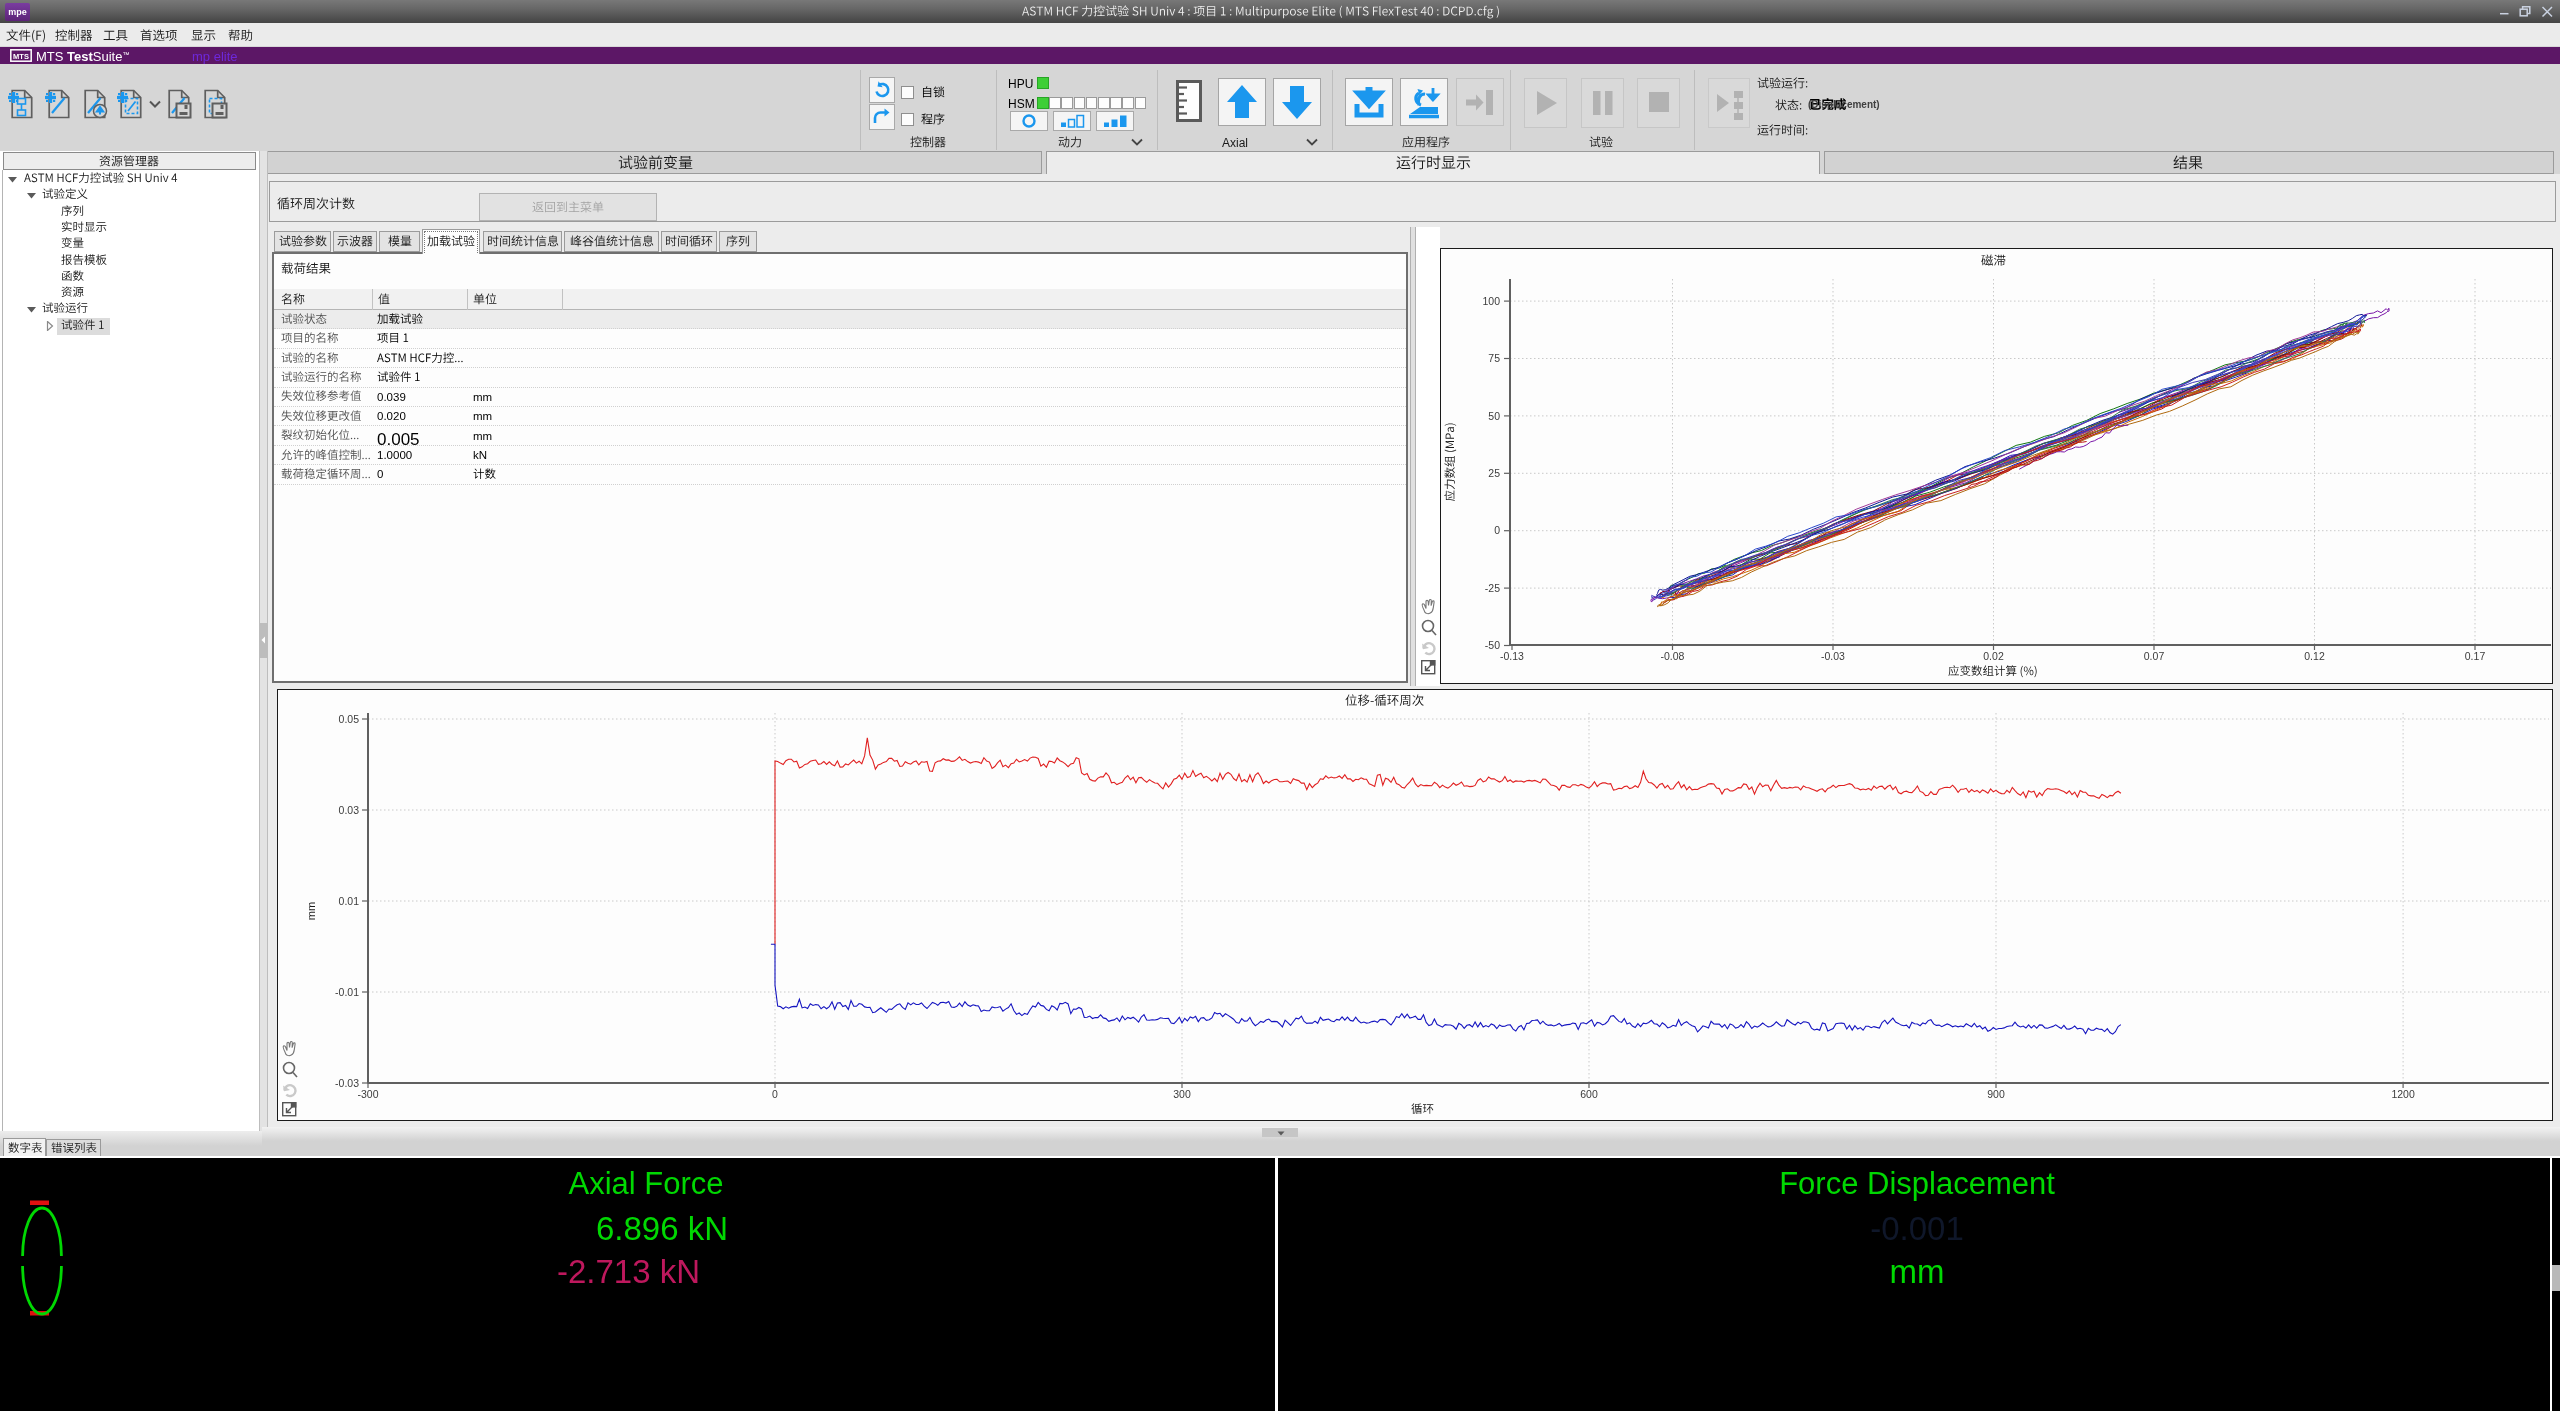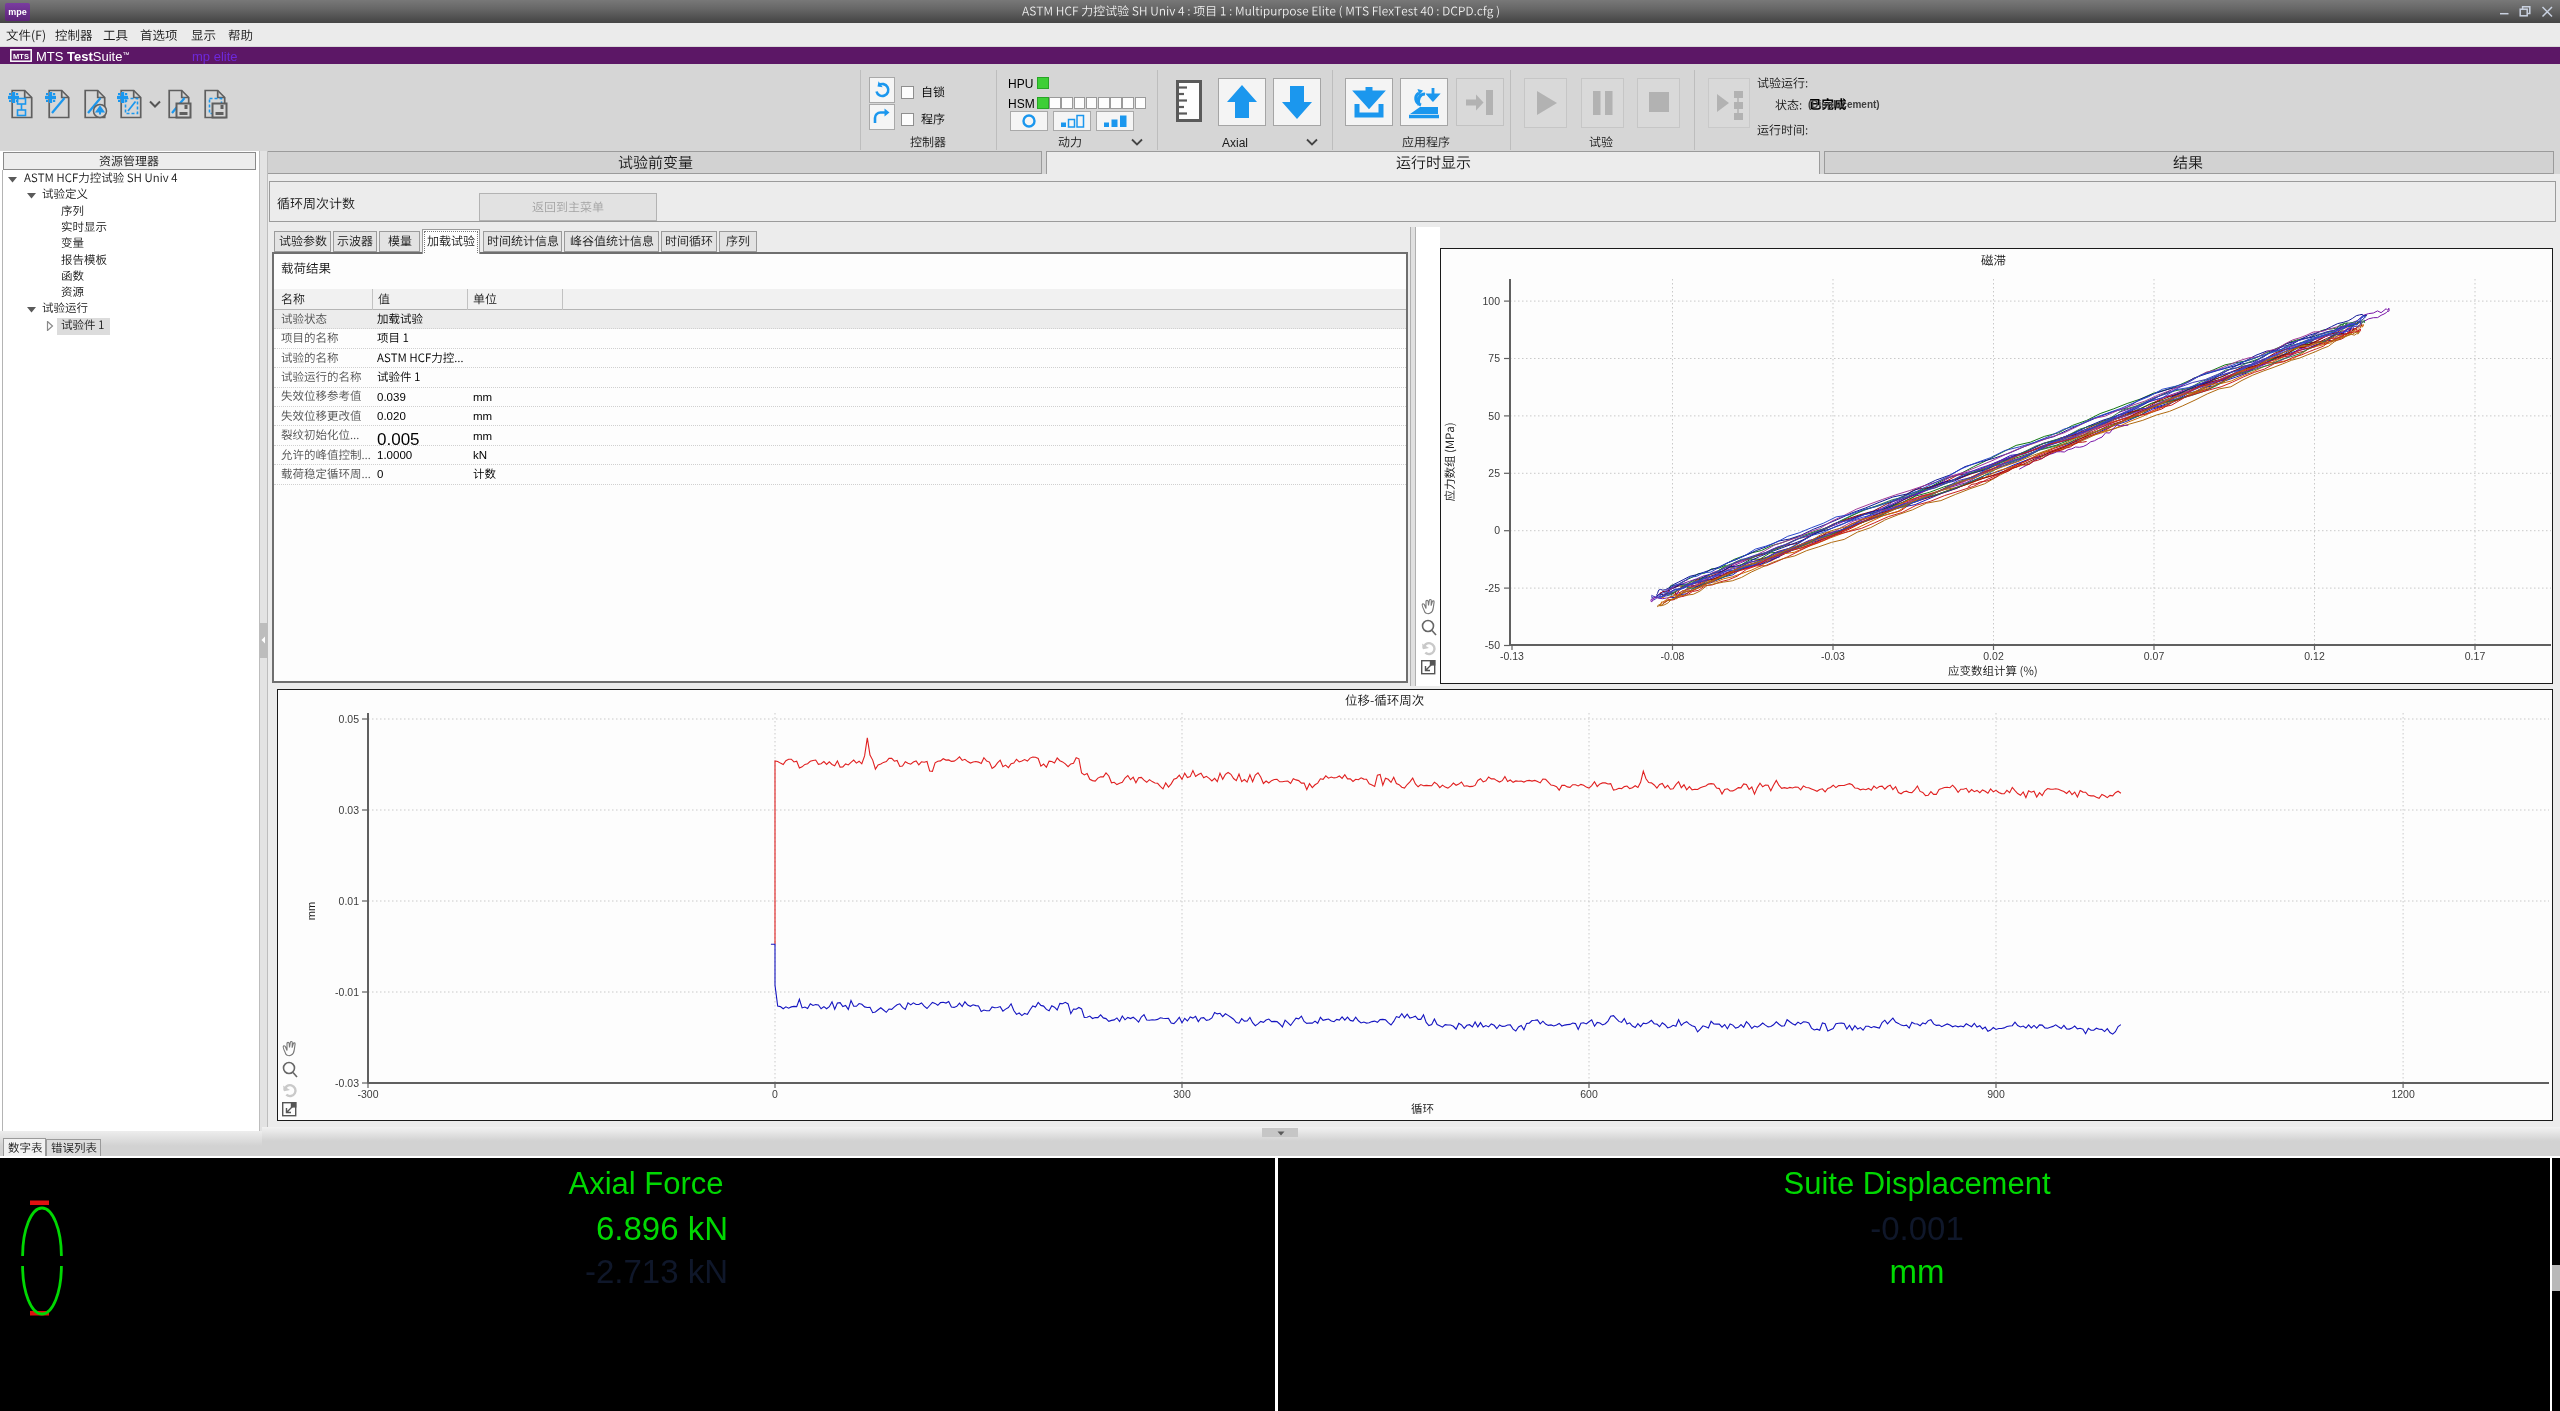--- a/index.html
+++ b/index.html
@@ -1052,22 +1052,22 @@
 <svg class="ab" style="left:18px;top:1196px" width="50" height="126" viewBox="0 0 50 126">
     <g fill="none">
       <rect x="12" y="4.5" width="19" height="4.5" fill="#e01010"></rect>
       <rect x="12" y="115" width="19" height="4.5" fill="#e01010"></rect>
       <path d="M4.6 60 A 19.4 48 0 0 1 43.4 60" stroke="#00d802" stroke-width="2.8"></path>
       <path d="M4.6 70 A 19.4 48 0 0 0 43.4 70" stroke="#00d802" stroke-width="2.8"></path>
     </g>
   </svg>
 <div style="position:absolute;left:646.0px;top:1168.0px;font-size:31px;color:#00d802;font-weight:400;white-space:pre;line-height:1;transform:translateX(-50%);">Axial Force</div>
 <div style="position:absolute;left:728.0px;top:1212.0px;font-size:33px;color:#00d802;font-weight:400;white-space:pre;line-height:1;transform:translateX(-100%);">6.896 kN</div>
-<div style="position:absolute;left:728.0px;top:1255.0px;font-size:33px;color:#0f172a;font-weight:400;white-space:pre;line-height:1;transform:translateX(-100%);">-2.713 kN</div>
-<div style="position:absolute;left:1917.0px;top:1168.0px;font-size:31px;color:#00d802;font-weight:400;white-space:pre;line-height:1;transform:translateX(-50%);">Suite Displacement</div>
+<div style="position:absolute;left:700px;top:1255.0px;font-size:33px;color:#be185d;font-weight:400;white-space:pre;line-height:1;transform:translateX(-100%);">-2.713 kN</div>
+<div style="position:absolute;left:1917.0px;top:1168.0px;font-size:31px;color:#00d802;font-weight:400;white-space:pre;line-height:1;transform:translateX(-50%);">Force Displacement</div>
 <div style="position:absolute;left:1917.0px;top:1212.0px;font-size:33px;color:#0f172a;font-weight:400;white-space:pre;line-height:1;transform:translateX(-50%);">-0.001</div>
 <div style="position:absolute;left:1917.0px;top:1255.0px;font-size:33px;color:#00d802;font-weight:400;white-space:pre;line-height:1;transform:translateX(-50%);">mm</div>
 <svg width="0" height="0" style="position:absolute">
     <defs>
       <path id="q0" d="M5 0H88L162 -230H436L509 0H597L346 -732H255ZM184 -296 222 -415C249 -498 273 -577 297 -663H301C326 -577 349 -498 377 -415L415 -296Z"></path>
       <path id="q1" d="M302 13C453 13 547 -77 547 -192C547 -302 481 -351 396 -388L290 -433C234 -457 168 -485 168 -560C168 -629 224 -672 310 -672C379 -672 434 -645 478 -602L523 -655C473 -707 398 -745 310 -745C180 -745 84 -665 84 -554C84 -447 165 -397 233 -368L339 -321C409 -290 464 -265 464 -185C464 -111 403 -60 303 -60C225 -60 151 -96 98 -153L49 -96C111 -29 198 13 302 13Z"></path>
       <path id="q2" d="M255 0H339V-662H563V-732H32V-662H255Z"></path>
       <path id="q3" d="M102 0H177V-423C177 -485 171 -571 167 -635H171L229 -469L372 -75H430L573 -469L631 -635H635C631 -571 625 -485 625 -423V0H702V-732H600L457 -331C440 -281 424 -228 406 -176H401C383 -228 366 -281 347 -331L204 -732H102Z"></path>
       <path id="q5" d="M102 0H185V-350H538V0H621V-732H538V-422H185V-732H102Z"></path>
       <path id="q6" d="M374 13C469 13 540 -25 597 -92L551 -144C503 -90 449 -60 378 -60C234 -60 144 -179 144 -368C144 -556 238 -672 381 -672C445 -672 495 -644 533 -602L579 -656C537 -702 469 -745 380 -745C195 -745 59 -601 59 -366C59 -130 192 13 374 13Z"></path>

